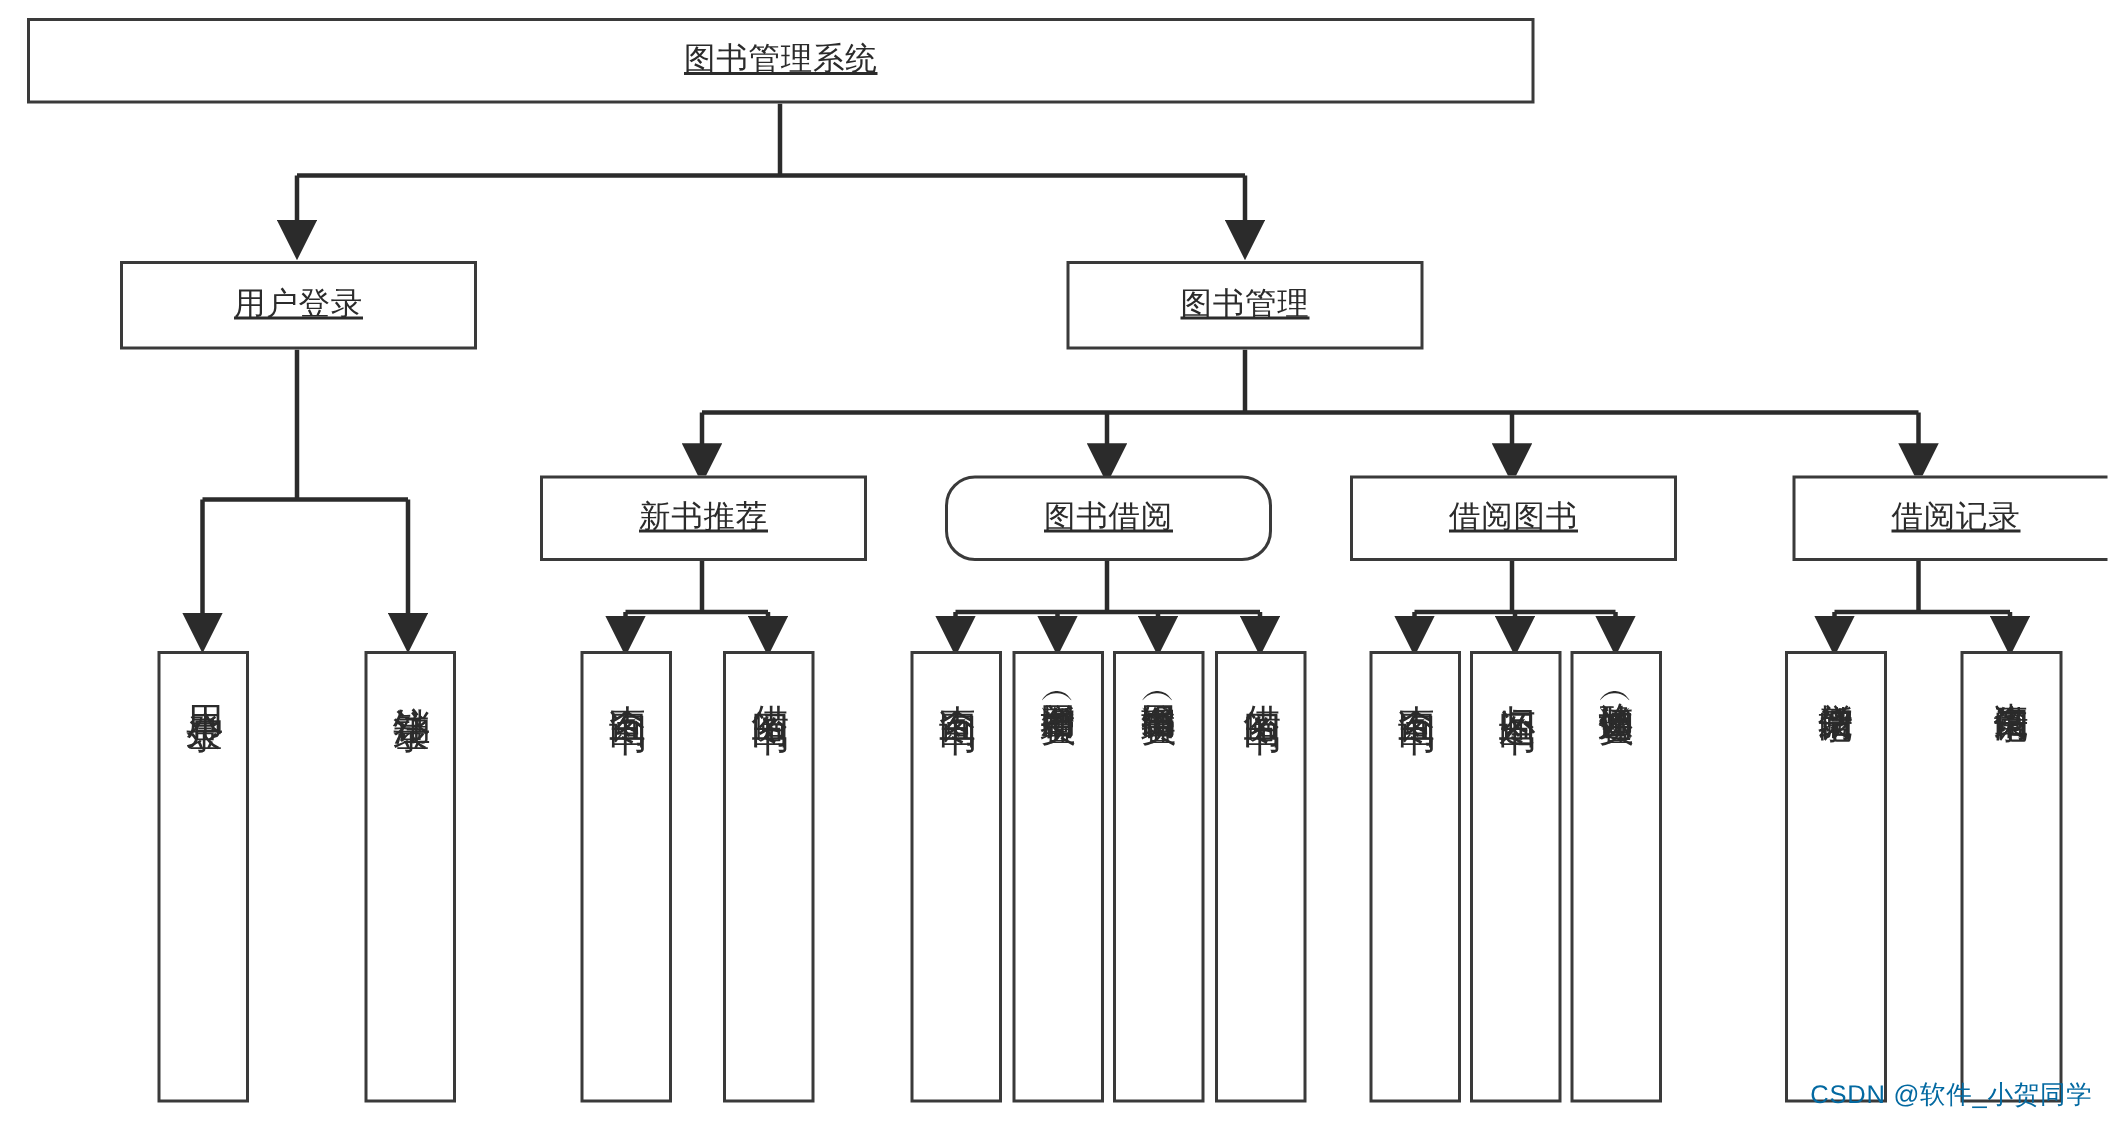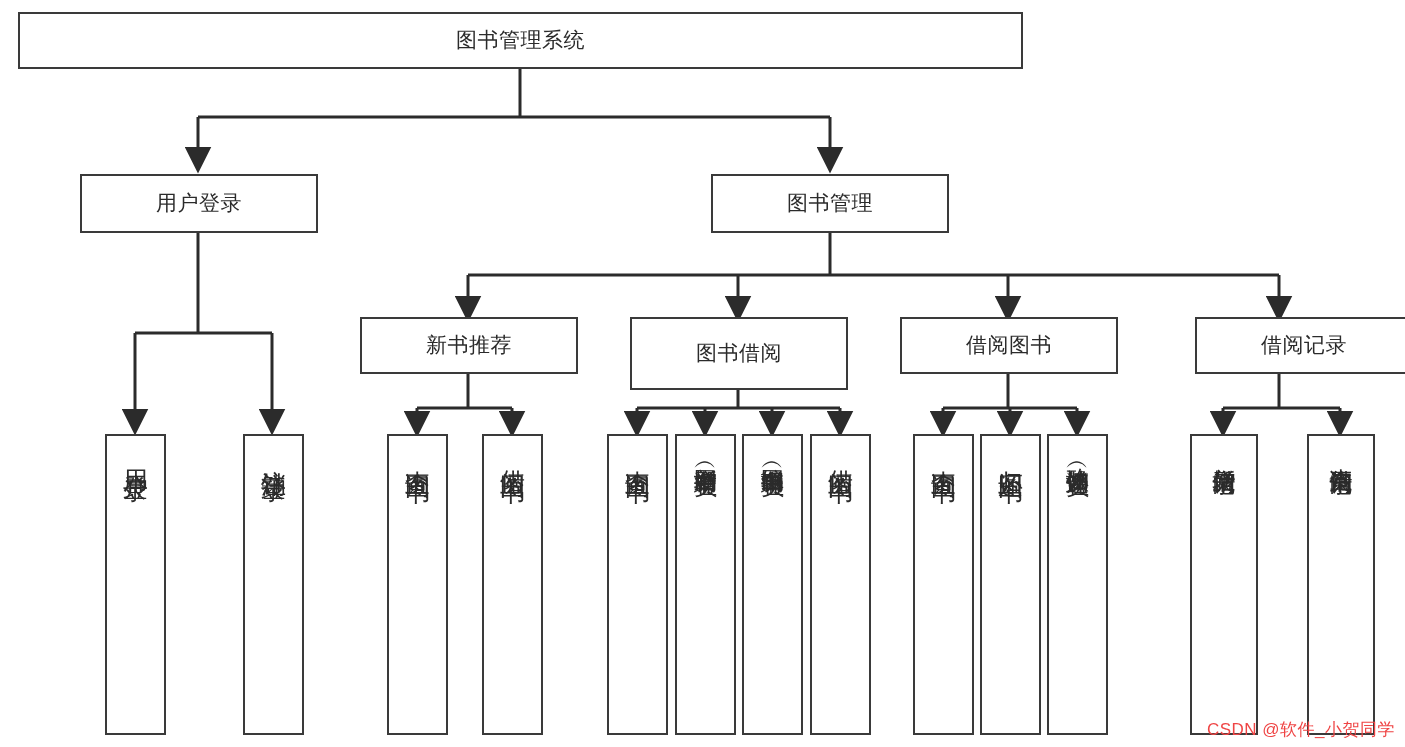--- a/index.html
+++ b/index.html
@@ -41,20 +41,21 @@
     line-height: 1.08;
   }
   .node .label {
     display: block;
     text-align: center;
   }
   .node.horiz .label {
     font-size: 21px;
     letter-spacing: 0.5px;
     white-space: nowrap;
+    text-decoration: underline;
   }
   .node.vert {
     align-items: flex-start;
     padding-top: 14px;
   }
   .node.vert .label {
     writing-mode: vertical-rl;
     text-orientation: upright;
     font-size: 25px;
     letter-spacing: 3px;
@@ -62,21 +63,21 @@
   }
   .node.vert.small .label {
     font-size: 23px;
     letter-spacing: 1px;
   }
   #watermark {
     position: absolute;
     right: 10px;
     bottom: 6px;
     font-size: 17px;
-    color: #ef4444;
+    color: #0369a1;
     white-space: nowrap;
     letter-spacing: 0.5px;
   }
 </style>
 </head>
 <body>
 
 <div id="diagram-root">
 
   <svg class="edges" viewBox="0 0 1405 747" xmlns="http://www.w3.org/2000/svg">
@@ -136,21 +137,21 @@
   <div class="node horiz" style="left:80px; top:174px; width:238px; height:59px;">
     <span class="label">用户登录</span>
   </div>
   <div class="node horiz" style="left:711px; top:174px; width:238px; height:59px;">
     <span class="label">图书管理</span>
   </div>
 
   <div class="node horiz" style="left:360px; top:317px; width:218px; height:57px;">
     <span class="label">新书推荐</span>
   </div>
-  <div class="node horiz" style="left:630px; top:317px; width:218px; height:73px;">
+  <div class="node horiz" style="left:630px; top:317px; width:218px; height:57px;border-radius:20px;">
     <span class="label">图书借阅</span>
   </div>
   <div class="node horiz" style="left:900px; top:317px; width:218px; height:57px;">
     <span class="label">借阅图书</span>
   </div>
   <div class="node horiz" style="left:1195px; top:317px; width:218px; height:57px;">
     <span class="label">借阅记录</span>
   </div>
 
   <div class="node vert" style="left:105px; top:434px; width:61px; height:301px;">

